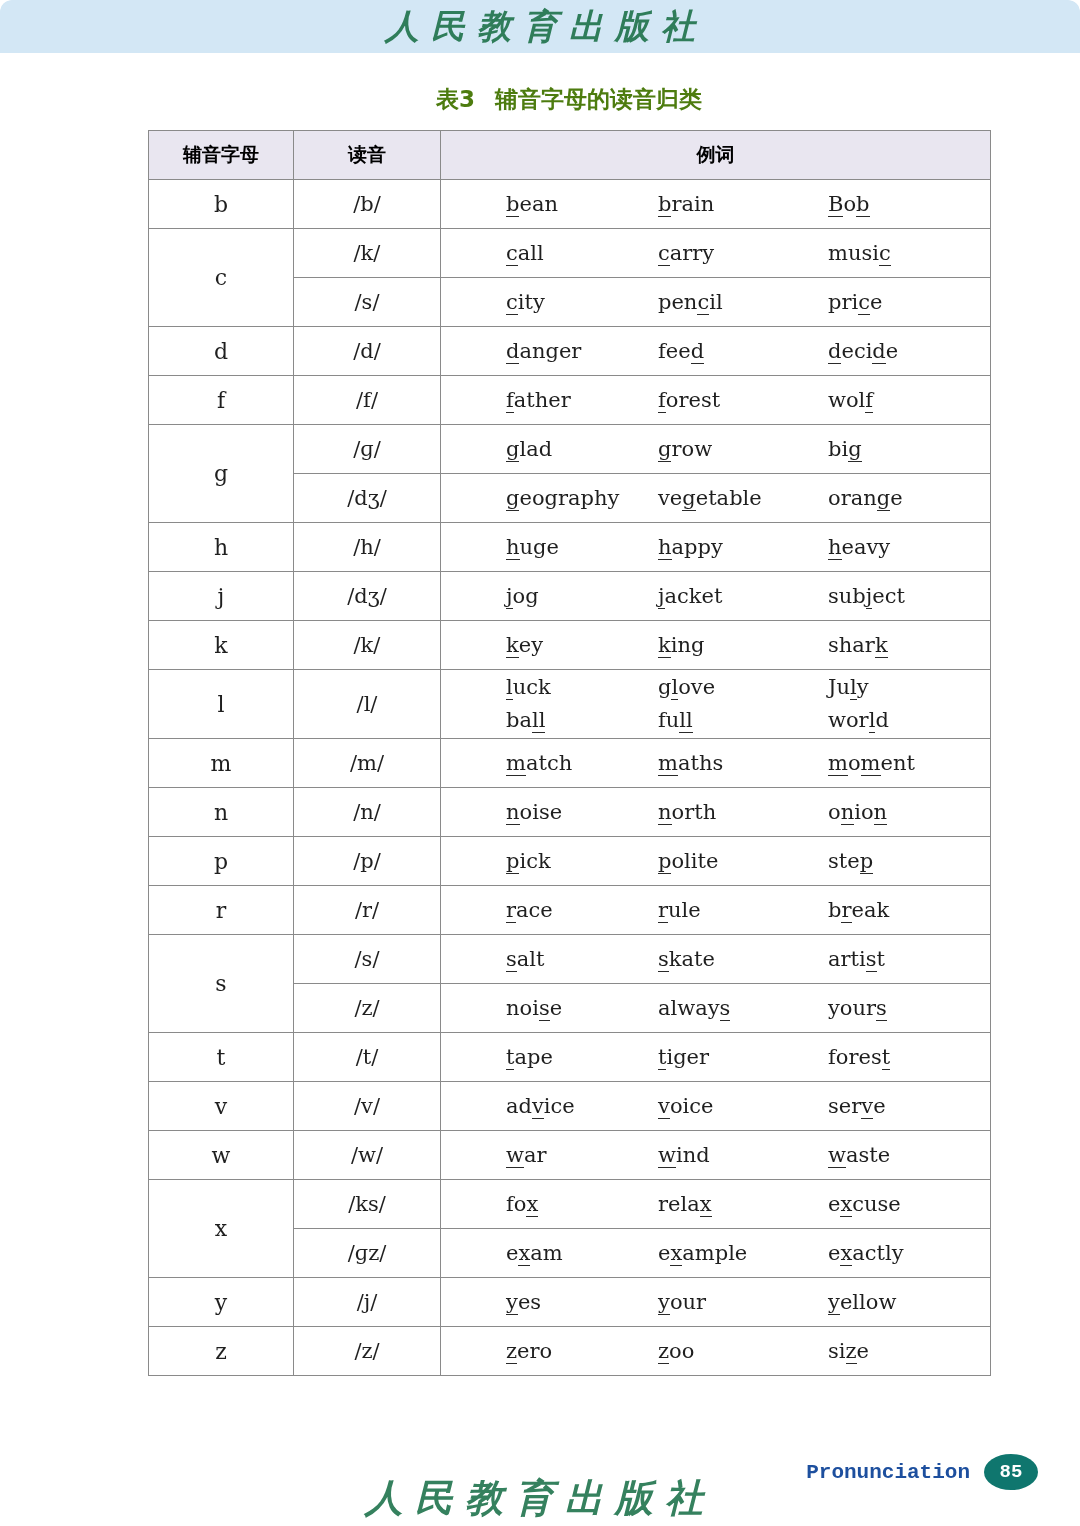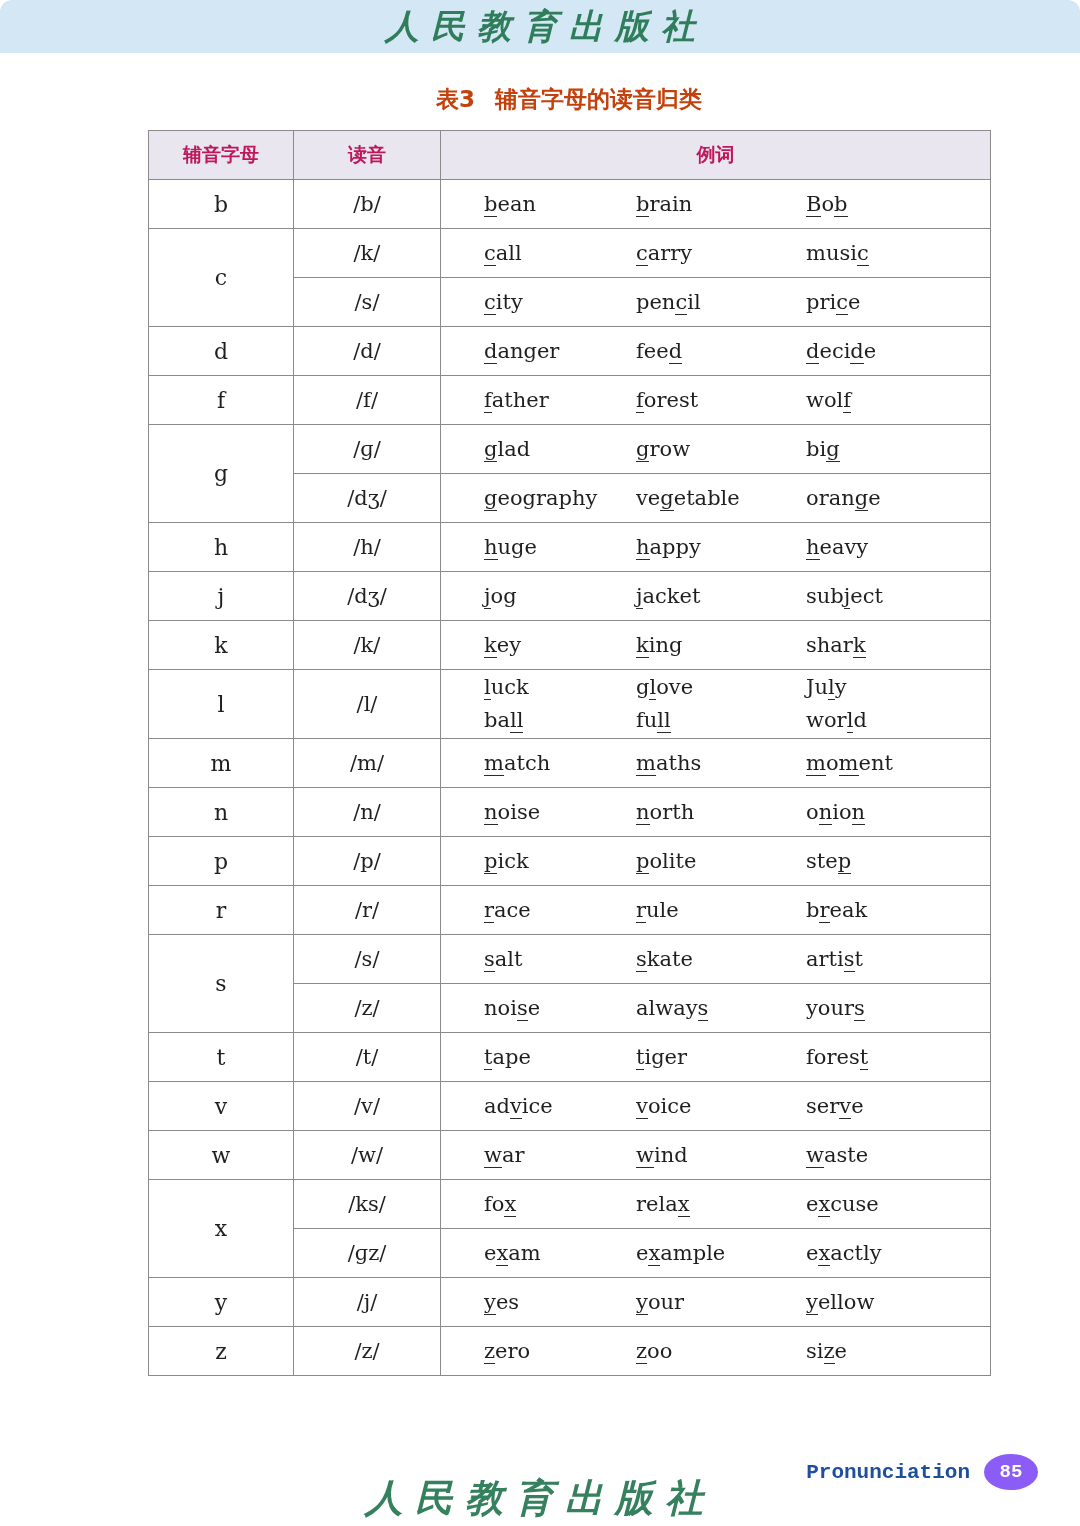--- a/index.html
+++ b/index.html
@@ -17,45 +17,45 @@
     white-space:nowrap;
   }
   .top-band .logo{font-size:34px;}
   .bottom-logo{
     position:absolute;left:0;right:0;bottom:2px;text-align:center;
   }
   .bottom-logo .logo{font-size:38px;color:#35815e;}
   .table-title{
     position:absolute;top:84px;left:148px;width:842px;text-align:center;
     font-family:"DejaVu Sans","Liberation Sans",sans-serif;
-    font-weight:bold;font-size:23px;color:#c2410c;line-height:30px;
+    font-weight:bold;font-size:23px;color:#4d7c0f;line-height:30px;
   }
   .table-title .gap{display:inline-block;width:20px;}
   table.pron{
     position:absolute;left:148px;top:130px;width:842px;border-collapse:collapse;
     table-layout:fixed;
   }
   table.pron th,table.pron td{border:1.5px solid #8a8a8a;}
   table.pron th{
     background:#e9e6f0;height:46px;font-family:"DejaVu Sans","Liberation Sans",sans-serif;
-    font-size:19px;font-weight:bold;color:#be185d;text-align:center;
+    font-size:19px;font-weight:bold;color:#000000;text-align:center;
   }
   td.letter{text-align:center;font-size:22px;}
   td.sound{text-align:center;font-size:21px;height:46px;}
-  td.words{padding-left:43px;font-size:21px;}
+  td.words{padding-left:65px;font-size:21px;}
   .words-grid{display:grid;grid-template-columns:152px 170px 1fr;align-items:center;line-height:33px;}
   u.ul{text-decoration:none;border-bottom:1.6px solid #2a2a2a;}
   .footer{
     position:absolute;top:1452px;right:42px;height:40px;
     display:flex;align-items:center;gap:14px;
     font-family:Liberation Mono, monospace;
   }
   .footer-label{color:#1d4f9e;font-weight:bold;font-size:21px;}
   .page-badge{
-    width:54px;height:36px;border-radius:50%;background:#8b5cf6;color:#ffffff;
+    width:54px;height:36px;border-radius:50%;background:#0f766e;color:#ffffff;
     display:flex;align-items:center;justify-content:center;font-weight:bold;font-size:19px;
   }
 </style>
 </head>
 <body>
 
 <div class="page">
 
   <div class="top-band">
     <span class="logo">人民教育出版社</span>

